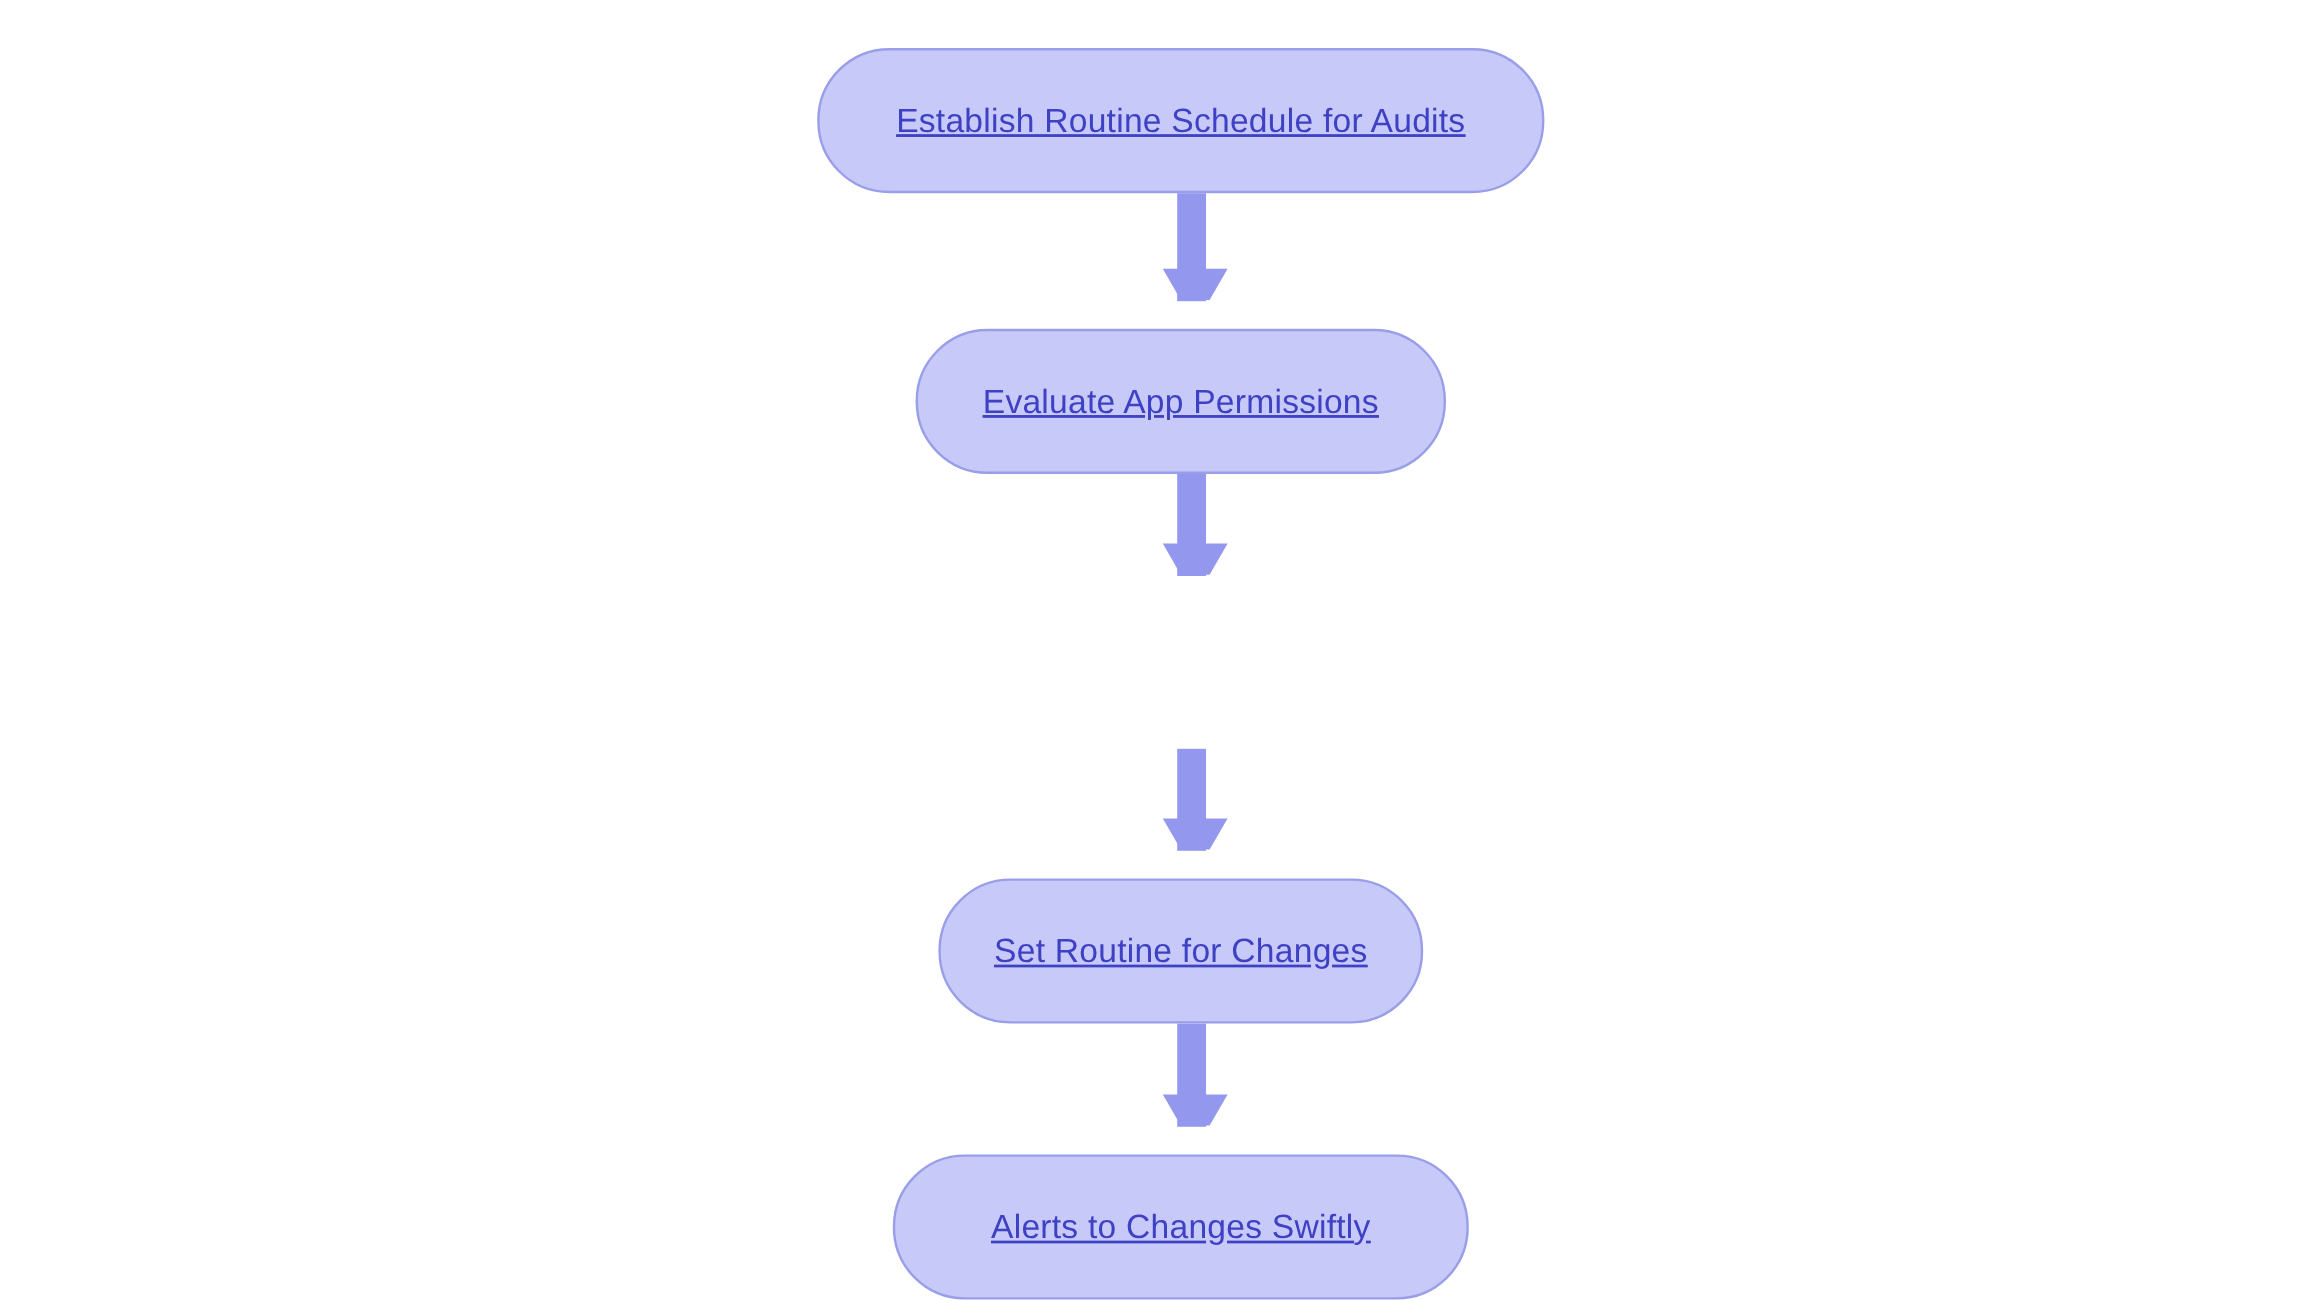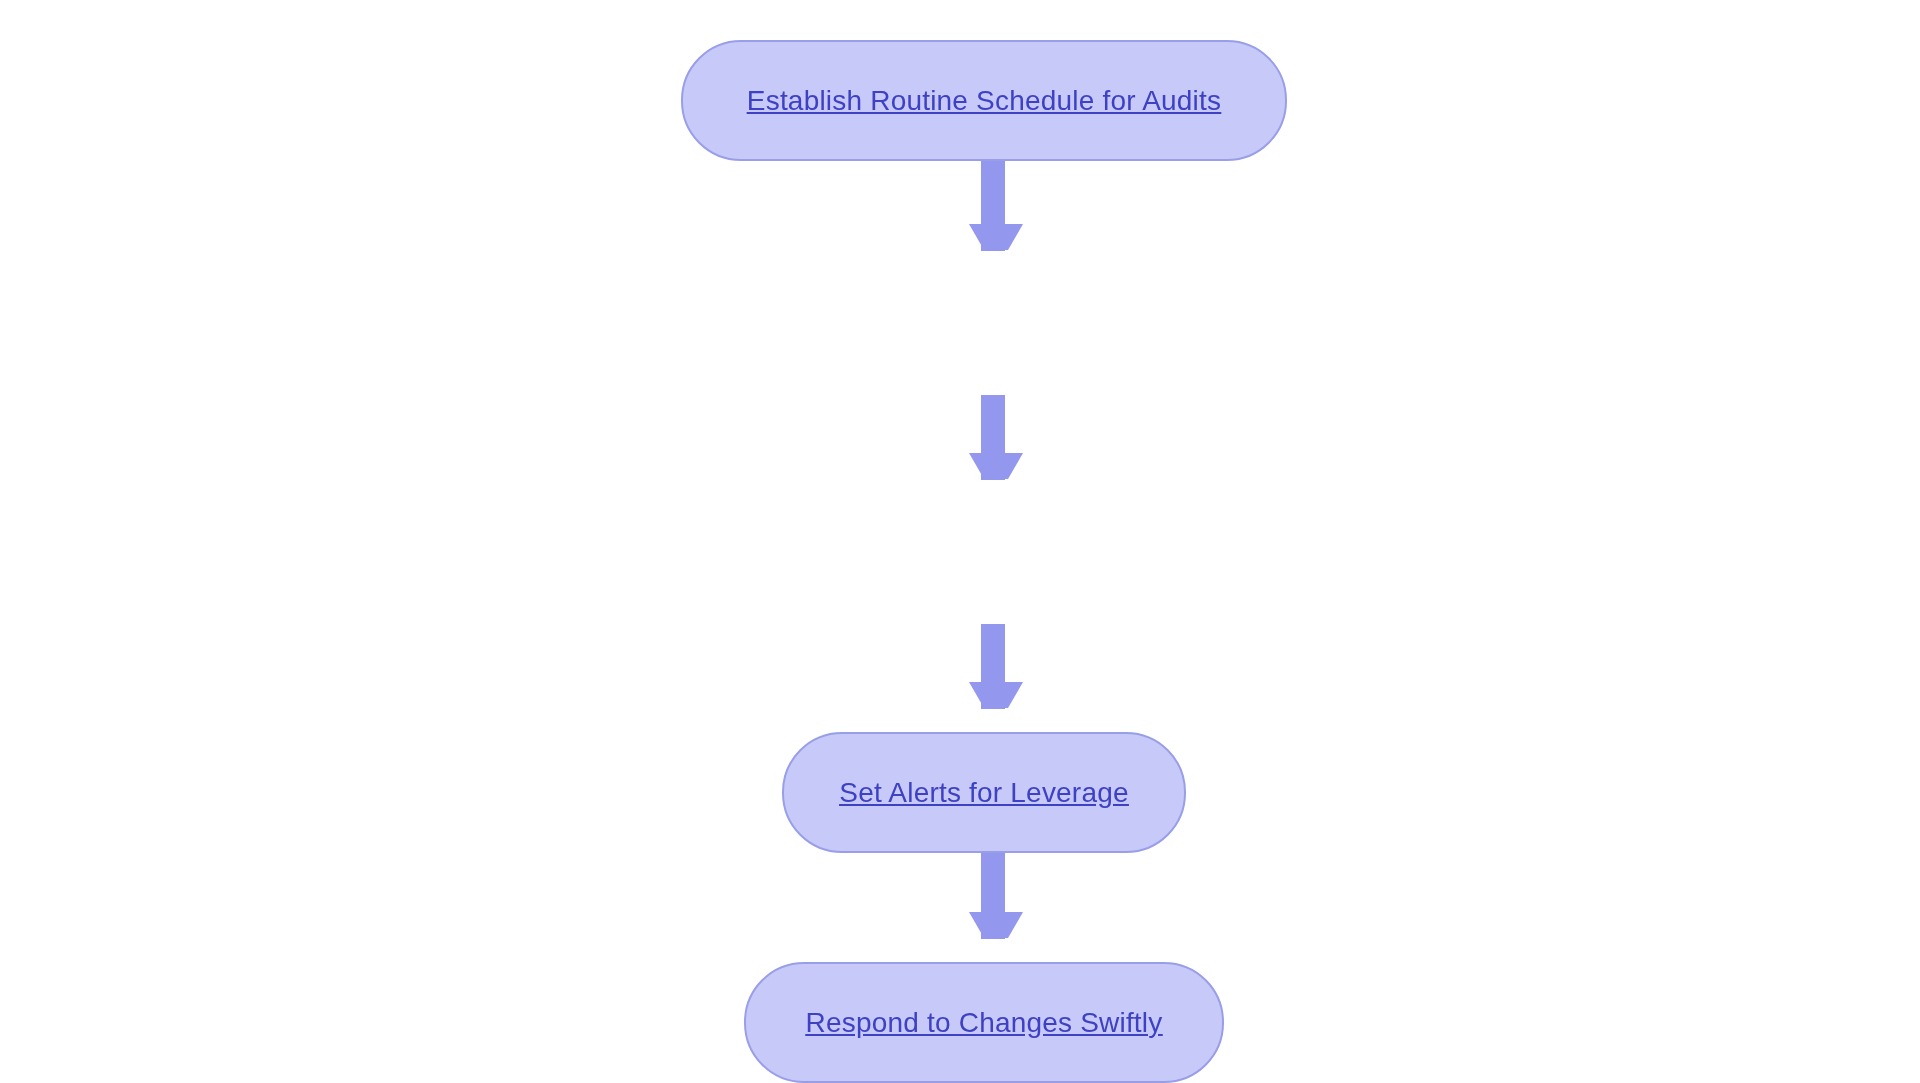--- a/index.html
+++ b/index.html
@@ -81,38 +81,41 @@
 
   <div class="flow-node n1">
     <span>Establish Routine Schedule for Audits</span>
   </div>
 
   <div class="flow-edge e1">
     <div class="edge-line"></div>
     <div class="edge-head"></div>
   </div>
 
+  <div class="flow-node n2">
+    <span>Evaluate App Permissions</span>
+  </div>
 
   <div class="flow-edge e2">
     <div class="edge-line"></div>
     <div class="edge-head"></div>
   </div>
 
 
   <div class="flow-edge e3">
     <div class="edge-line"></div>
     <div class="edge-head"></div>
   </div>
 
   <div class="flow-node n4">
-    <span>Set Alerts for Leverage</span>
+    <span>Set Routine for Changes</span>
   </div>
 
   <div class="flow-edge e4">
     <div class="edge-line"></div>
     <div class="edge-head"></div>
   </div>
 
   <div class="flow-node n5">
-    <span>Respond to Changes Swiftly</span>
+    <span>Alerts to Changes Swiftly</span>
   </div>
 
 </div>
 
 </body></html>

